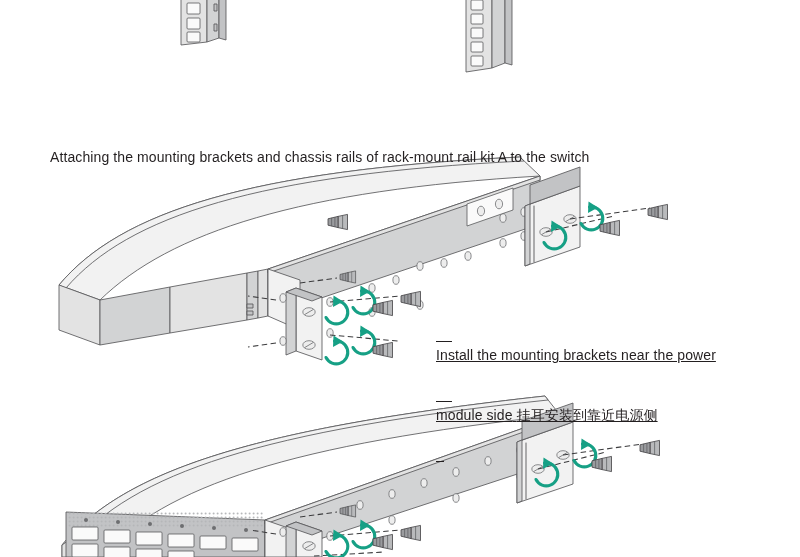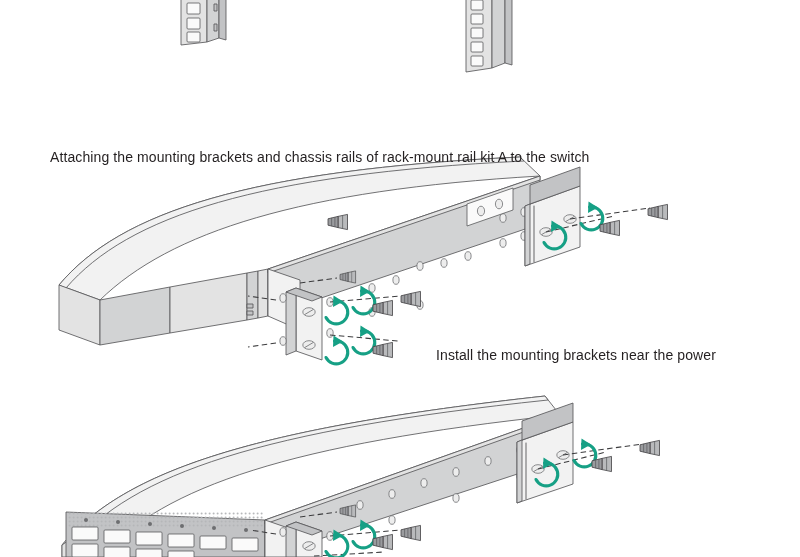--- a/index.html
+++ b/index.html
@@ -3,21 +3,21 @@
 <meta charset="utf-8">
 <style>
   html,body{margin:0;padding:0;background:#fff;}
   body{width:800px;height:557px;position:relative;overflow:hidden;
        font-family:"Liberation Sans","DejaVu Sans",sans-serif;color:#231f20;}
   .stage{position:absolute;inset:0;}
   svg{position:absolute;top:0;left:0;width:800px;height:557px;overflow:visible;}
   .cap{position:absolute;font-size:14px;line-height:20px;color:#231f20;
        white-space:pre;letter-spacing:.1px;}
   .cap-a{left:50px;top:107px;}
-  .cap-b{left:436px;top:305px;}
+  .cap-b{left:436px;top:305px;text-decoration:underline;}
   .ln{display:block;}
   
   .st{fill:none;stroke:#4d4d4f;stroke-width:.85;stroke-linejoin:round;stroke-linecap:round;}
   .st2{fill:none;stroke:#58595b;stroke-width:.7;}
   .f-lite{fill:#f2f2f2;stroke:#58595b;stroke-width:.85;stroke-linejoin:round;}
   .f-mid{fill:#e3e3e3;stroke:#58595b;stroke-width:.85;stroke-linejoin:round;}
   .f-dk{fill:#d2d3d4;stroke:#58595b;stroke-width:.85;stroke-linejoin:round;}
   .f-dk2{fill:#c2c3c5;stroke:#58595b;stroke-width:.85;stroke-linejoin:round;}
   .f-wht{fill:#fafafa;stroke:#58595b;stroke-width:.8;stroke-linejoin:round;}
   .hole{fill:#ededed;stroke:#6d6e71;stroke-width:.8;}
@@ -290,15 +290,16 @@
         </g>
     </g>
   </svg>
 
   <div class="cap cap-a">
     <span class="ln">Attaching the mounting brackets and chassis rails of rack-mount rail kit A to the switch</span>
   </div>
 
   <div class="cap cap-b">
     <span class="ln">Install the mounting brackets near the power</span>
+    <span class="ln"><span>module side</span> <span>挂耳安装到靠近电源侧</span></span>
   </div>
 
 </div>
 
 </body></html>

